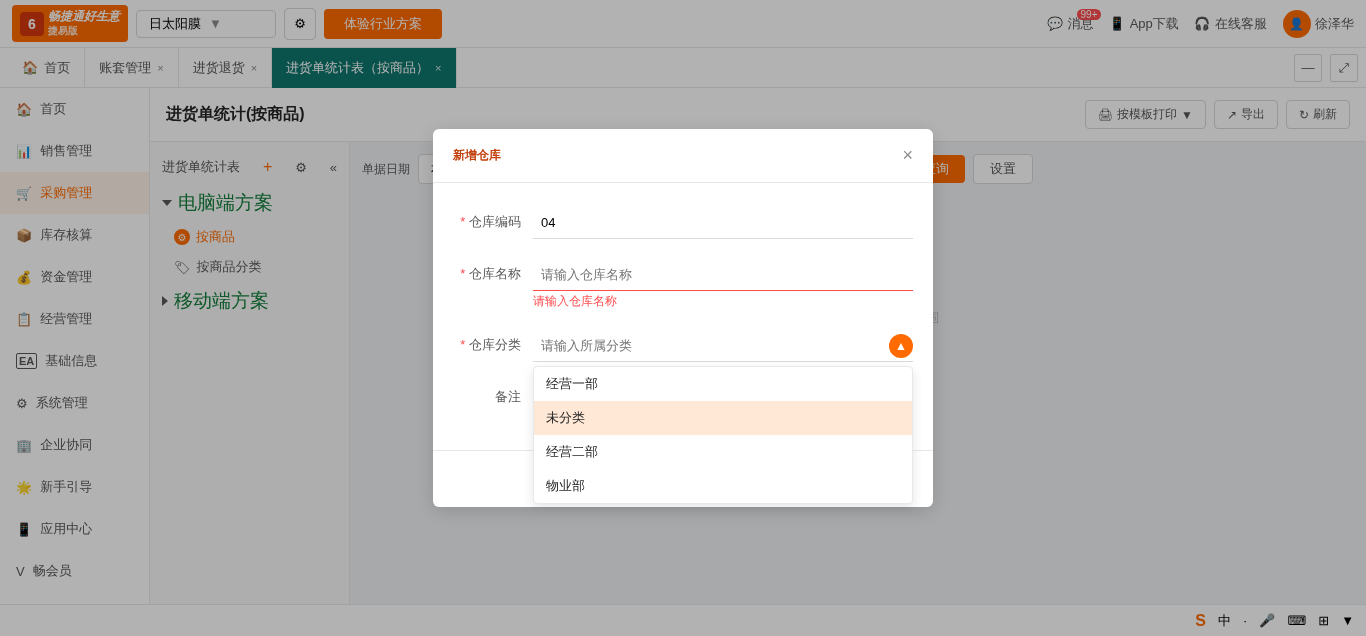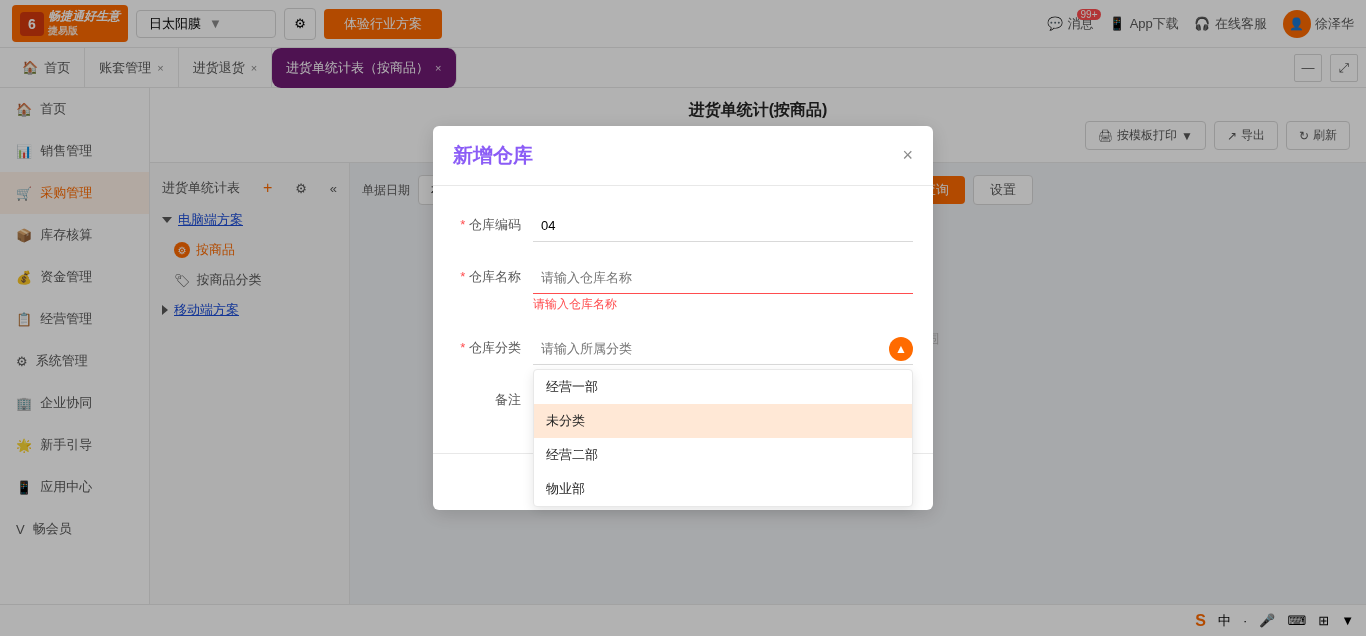--- a/index.html
+++ b/index.html
@@ -39,21 +39,21 @@
     .tab-bar {
       display: flex; align-items: center; height: 40px;
       background: #fff; border-bottom: 1px solid #e8e8e8; padding: 0 8px;
     }
     .tab-item {
       display: flex; align-items: center; gap: 6px; padding: 0 14px;
       height: 40px; cursor: pointer; color: #595959; font-size: 13px;
       border-right: 1px solid #e8e8e8;
     }
     .tab-item.active {
-      color: #fff; background: #701a75; border-radius: 9px;
+      color: #fff; background: #0f766e;
     }
     .tab-close { font-size: 11px; color: #8c8c8c; cursor: pointer; }
     .tab-item.active .tab-close { color: rgba(255,255,255,0.8); }
     .tab-actions { margin-left: auto; display: flex; gap: 8px; }
     .tab-action-btn { width: 28px; height: 28px; display: flex; align-items: center; justify-content: center; cursor: pointer; color: #595959; border: 1px solid #d9d9d9; border-radius: 2px; }
 
     
     .main-layout { display: flex; height: calc(636px - 88px); }
 
     
@@ -65,42 +65,42 @@
       display: flex; align-items: center; gap: 8px; padding: 12px 16px;
       cursor: pointer; color: #595959; font-size: 13px;
     }
     .sidebar-item.active { background: #fff3e8; color: #ff6b00; }
     .sidebar-bottom { margin-top: auto; padding: 12px; display: flex; gap: 8px; }
 
     
     .content { flex: 1; display: flex; flex-direction: column; overflow: hidden; }
     .content-header {
       display: flex; align-items: center; padding: 12px 16px;
-      background: #fff; border-bottom: 1px solid #e8e8e8; flex-direction: column;
+      background: #fff; border-bottom: 1px solid #e8e8e8;
     }
     .page-title { font-size: 16px; font-weight: 600; color: #262626; }
     .content-actions { margin-left: auto; display: flex; gap: 8px; align-items: center; }
     .action-btn {
       display: flex; align-items: center; gap: 4px; padding: 5px 12px;
       border: 1px solid #d9d9d9; border-radius: 4px; cursor: pointer; background: #fff; color: #595959; font-size: 12px;
     }
 
     
     .query-panel { display: flex; height: calc(100% - 56px); }
     .filter-sidebar {
       width: 200px; background: #fafafa; border-right: 1px solid #e8e8e8;
       padding: 12px 0;
     }
     .filter-header {
       display: flex; align-items: center; justify-content: space-between;
       padding: 4px 12px 8px; font-size: 13px; color: #595959;
     }
     .filter-section-title {
       display: flex; align-items: center; gap: 6px; padding: 6px 12px;
-      font-size: 13px; color: #1d4ed8; cursor: pointer; text-decoration: underline;
+      font-size: 19px; color: #15803d; cursor: pointer;
     }
     .filter-item {
       display: flex; align-items: center; gap: 6px; padding: 6px 24px;
       font-size: 13px; cursor: pointer; color: #595959;
     }
     .filter-item.active { color: #ff6b00; }
     .filter-active-icon { width: 16px; height: 16px; background: #ff6b00; border-radius: 50%; display: flex; align-items: center; justify-content: center; color: #fff; font-size: 10px; }
 
     
     .table-area { flex: 1; padding: 12px; overflow: hidden; }
@@ -129,21 +129,21 @@
     
     .dialog {
       background: #fff; border-radius: 6px; width: 500px;
       box-shadow: 0 4px 20px rgba(0,0,0,0.15); position: relative; z-index: 101;
       padding-bottom: 0; overflow: visible;
     }
     .dialog-header {
       display: flex; align-items: center; justify-content: space-between;
       padding: 16px 20px; border-bottom: 1px solid #e8e8e8;
     }
-    .dialog-title { font-size: 20px; font-weight: 600; color: #8b5cf6; font-family: Liberation Mono, monospace; }
+    .dialog-title { font-size: 12px; font-weight: 600; color: #c2410c; font-family: Liberation Mono, monospace; }
     .dialog-close { cursor: pointer; color: #8c8c8c; font-size: 18px; }
     .dialog-body { padding: 24px 20px 16px; }
     .form-row { display: flex; align-items: flex-start; margin-bottom: 20px; }
     .form-label { width: 80px; text-align: right; padding-right: 12px; padding-top: 6px; font-size: 13px; color: #595959; flex-shrink: 0; }
     .required::before { content: '* '; color: #ff4d4f; }
     .form-field { flex: 1; }
     .form-input {
       width: 100%; height: 32px; border: none; border-bottom: 1px solid #d9d9d9;
       padding: 4px 8px; font-size: 13px; outline: none; background: transparent;
     }
@@ -259,20 +259,24 @@
       <span>📦</span>
       <span>库存核算</span>
     </div>
     <div class="sidebar-item">
       <span>💰</span>
       <span>资金管理</span>
     </div>
     <div class="sidebar-item">
       <span>📋</span>
       <span>经营管理</span>
+    </div>
+    <div class="sidebar-item">
+      <span style="font-size:11px;font-weight:bold;border:1px solid #595959;padding:1px 2px;border-radius:2px;">EA</span>
+      <span>基础信息</span>
     </div>
     <div class="sidebar-item">
       <span>⚙</span>
       <span>系统管理</span>
     </div>
     <div class="sidebar-item">
       <span>🏢</span>
       <span>企业协同</span>
     </div>
     <div class="sidebar-item">

